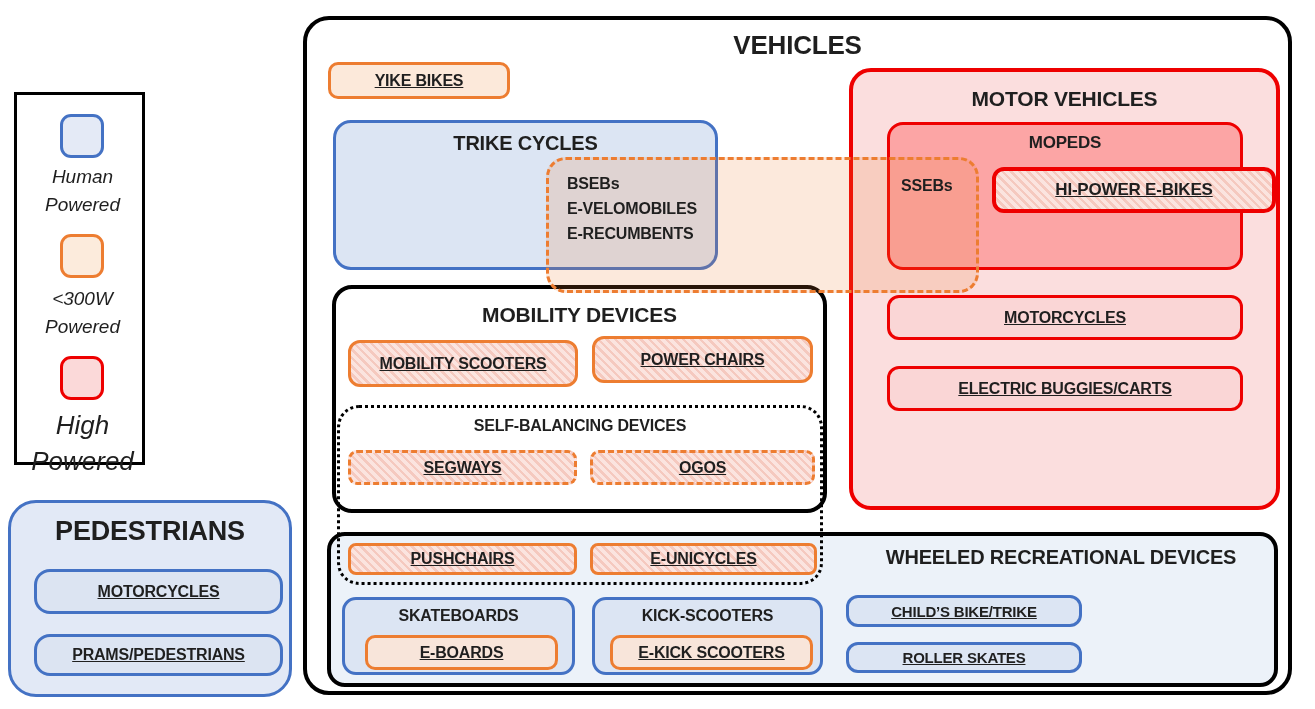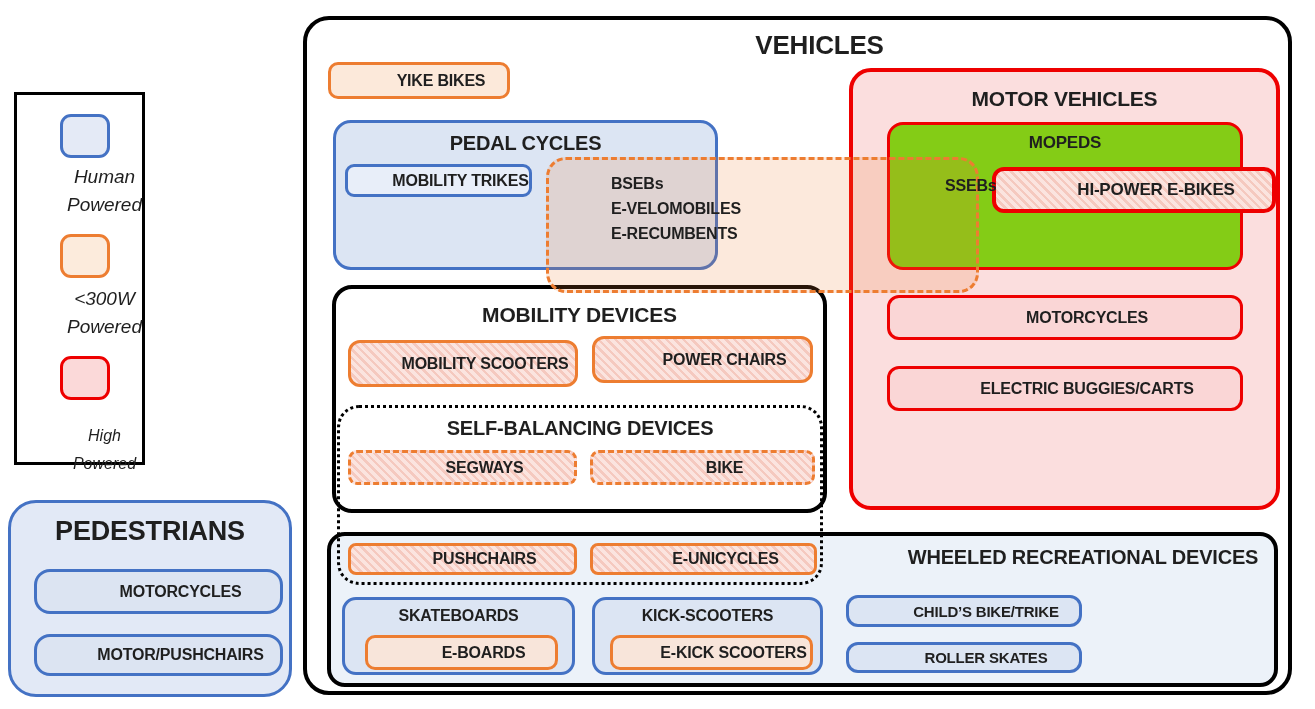--- a/index.html
+++ b/index.html
@@ -1,36 +1,36 @@
 <!DOCTYPE html>
 <html><head>
 <meta charset="utf-8">
 <style>
   html,body{margin:0;padding:0;background:#ffffff;}
   #stage{
     position:relative;width:1315px;height:709px;background:#ffffff;
     font-family:"Liberation Sans",sans-serif;color:#1f1f1f;overflow:hidden;
   }
-  .abs{position:absolute;box-sizing:border-box;padding-left:44px;}
-  .ctr{display:flex;align-items:center;justify-content:center;text-align:center;}
+  .abs{position:absolute;box-sizing:border-box;}
+  .ctr{display:flex;align-items:center;justify-content:center;text-align:center;text-decoration:underline;}
   .lbl{font-weight:bold;color:#1f1f1f;letter-spacing:-0.2px;}
 
   
   .black-box{border:3px solid #000000;background:#ffffff;}
   .blue-line{border:3px solid #4472C4;}
   .orange-line{border:3px solid #ED7D31;}
   .red-line{border:3px solid #EE0000;}
 
   .fill-blue{background:#DCE5F3;}
   .fill-blue-lt{background:#E8EEF9;}
   .fill-blue-grey{background:#ECF2F9;}
   .fill-orange{background:#FCE9DA;}
   .fill-orange-lt{background:#F8E5DA;}
   .fill-red{background:#FBDEDE;}
-  .fill-red-md{background:#84cc16;}
+  .fill-red-md{background:#fca5a5;}
   .fill-red-item{background:#FAD6D6;}
 
   .hatch{background:repeating-linear-gradient(45deg,#f5c9bf 0 2.5px,#fbe4df 2.5px 6px);}
 
   .dashed-orange{border:3px dashed #ED7D31;}
   .dotted-black{border:3px dotted #000000;background:transparent;}
 
   .multiline{white-space:pre-line;}
   .title-top{position:absolute;left:0;right:0;text-align:center;}
 </style>
@@ -42,39 +42,38 @@
   <div class="abs black-box" style="left:14px;top:92px;width:131px;height:373px;">
     <div class="abs" style="left:43px;top:19px;width:44px;height:44px;border:3px solid #4472C4;border-radius:11px;background:#E4EAF6;"></div>
     <div class="abs multiline" style="left:0;top:68px;width:131px;text-align:center;font-style:italic;font-size:19px;line-height:28px;">Human
 Powered</div>
 
     <div class="abs" style="left:43px;top:139px;width:44px;height:44px;border:3px solid #ED7D31;border-radius:11px;background:#FCEBDC;"></div>
     <div class="abs multiline" style="left:0;top:190px;width:131px;text-align:center;font-style:italic;font-size:19px;line-height:28px;">&lt;300W
 Powered</div>
 
     <div class="abs" style="left:43px;top:261px;width:44px;height:44px;border:3px solid #EE0000;border-radius:11px;background:#FBD9D9;"></div>
-    <div class="abs multiline" style="left:0;top:312px;width:131px;text-align:center;font-style:italic;font-size:16px;line-height:28px;margin-top:15px;">High
+    <div class="abs multiline" style="left:0;top:312px;width:131px;text-align:center;font-style:italic;font-size:26px;line-height:36px;">High
 Powered</div>
   </div>
 
   <div class="abs blue-line" style="left:8px;top:500px;width:284px;height:197px;border-radius:28px;background:#E2E9F6;">
     <div class="title-top lbl" style="top:13px;font-size:27px;">PEDESTRIANS</div>
     <div class="abs ctr lbl blue-line" style="left:23px;top:66px;width:249px;height:45px;border-radius:16px;background:#DCE4F2;font-size:16px;">MOTORCYCLES</div>
-    <div class="abs ctr lbl blue-line" style="left:23px;top:131px;width:249px;height:42px;border-radius:16px;background:#DCE4F2;font-size:16px;">MOTOR/PUSHCHAIRS</div>
+    <div class="abs ctr lbl blue-line" style="left:23px;top:131px;width:249px;height:42px;border-radius:16px;background:#DCE4F2;font-size:16px;">PRAMS/PEDESTRIANS</div>
   </div>
 
   <div class="abs" style="left:303px;top:16px;width:989px;height:679px;border:4px solid #000;border-radius:26px;background:#ffffff;"></div>
   <div class="abs lbl" style="left:303px;top:30px;width:989px;text-align:center;font-size:26px;">VEHICLES</div>
 
   <div class="abs ctr lbl orange-line fill-orange" style="left:328px;top:62px;width:182px;height:37px;border-radius:10px;font-size:16px;">YIKE BIKES</div>
 
   <div class="abs blue-line fill-blue" style="left:333px;top:120px;width:385px;height:150px;border-radius:18px;">
-    <div class="title-top lbl" style="top:9px;font-size:20px;">PEDAL CYCLES</div>
+    <div class="title-top lbl" style="top:9px;font-size:20px;">TRIKE CYCLES</div>
   </div>
-  <div class="abs ctr lbl blue-line fill-blue-lt" style="left:345px;top:164px;width:187px;height:33px;border-radius:9px;font-size:16px;">MOBILITY TRIKES</div>
 
   <div class="abs fill-red" style="left:849px;top:68px;width:431px;height:442px;border:4px solid #EE0000;border-radius:22px;">
     <div class="title-top lbl" style="top:15px;font-size:21px;">MOTOR VEHICLES</div>
   </div>
   <div class="abs red-line fill-red-md" style="left:887px;top:122px;width:356px;height:148px;border-radius:16px;">
     <div class="title-top lbl" style="top:8px;font-size:17px;">MOPEDS</div>
   </div>
   <div class="abs ctr lbl hatch" style="left:992px;top:167px;width:284px;height:46px;border:4px solid #EE0000;border-radius:12px;font-size:17px;">HI-POWER E-BIKES</div>
   <div class="abs ctr lbl red-line fill-red-item" style="left:887px;top:295px;width:356px;height:45px;border-radius:12px;font-size:16px;">MOTORCYCLES</div>
   <div class="abs ctr lbl red-line fill-red-item" style="left:887px;top:366px;width:356px;height:45px;border-radius:12px;font-size:16px;">ELECTRIC BUGGIES/CARTS</div>
@@ -98,24 +97,24 @@
 
   <div class="abs blue-line fill-blue" style="left:592px;top:597px;width:231px;height:78px;border-radius:14px;">
     <div class="title-top lbl" style="top:7px;font-size:16px;">KICK-SCOOTERS</div>
   </div>
   <div class="abs ctr lbl orange-line fill-orange-lt" style="left:610px;top:635px;width:203px;height:35px;border-radius:10px;font-size:16px;">E-KICK SCOOTERS</div>
 
   <div class="abs ctr lbl blue-line fill-blue" style="left:846px;top:595px;width:236px;height:32px;border-radius:12px;font-size:15px;">CHILD’S BIKE/TRIKE</div>
   <div class="abs ctr lbl blue-line fill-blue" style="left:846px;top:642px;width:236px;height:31px;border-radius:12px;font-size:15px;">ROLLER SKATES</div>
 
   <div class="abs dotted-black" style="left:337px;top:405px;width:486px;height:180px;border-radius:22px;">
-    <div class="title-top lbl" style="top:9px;font-size:20px;">SELF-BALANCING DEVICES</div>
+    <div class="title-top lbl" style="top:9px;font-size:16px;">SELF-BALANCING DEVICES</div>
   </div>
   <div class="abs ctr lbl dashed-orange hatch" style="left:348px;top:450px;width:229px;height:35px;border-radius:9px;font-size:16px;">SEGWAYS</div>
-  <div class="abs ctr lbl dashed-orange hatch" style="left:590px;top:450px;width:225px;height:35px;border-radius:9px;font-size:16px;">BIKE</div>
+  <div class="abs ctr lbl dashed-orange hatch" style="left:590px;top:450px;width:225px;height:35px;border-radius:9px;font-size:16px;">OGOS</div>
 
   <div class="abs dashed-orange" style="left:546px;top:157px;width:433px;height:136px;border-radius:20px;background:rgba(237,125,49,0.17);">
     <div class="abs multiline lbl" style="left:18px;top:11px;font-size:16px;line-height:25px;text-align:left;">BSEBs
 E-VELOMOBILES
 E-RECUMBENTS</div>
     <div class="abs lbl" style="left:352px;top:17px;font-size:16px;">SSEBs</div>
   </div>
 
 </div>
 

